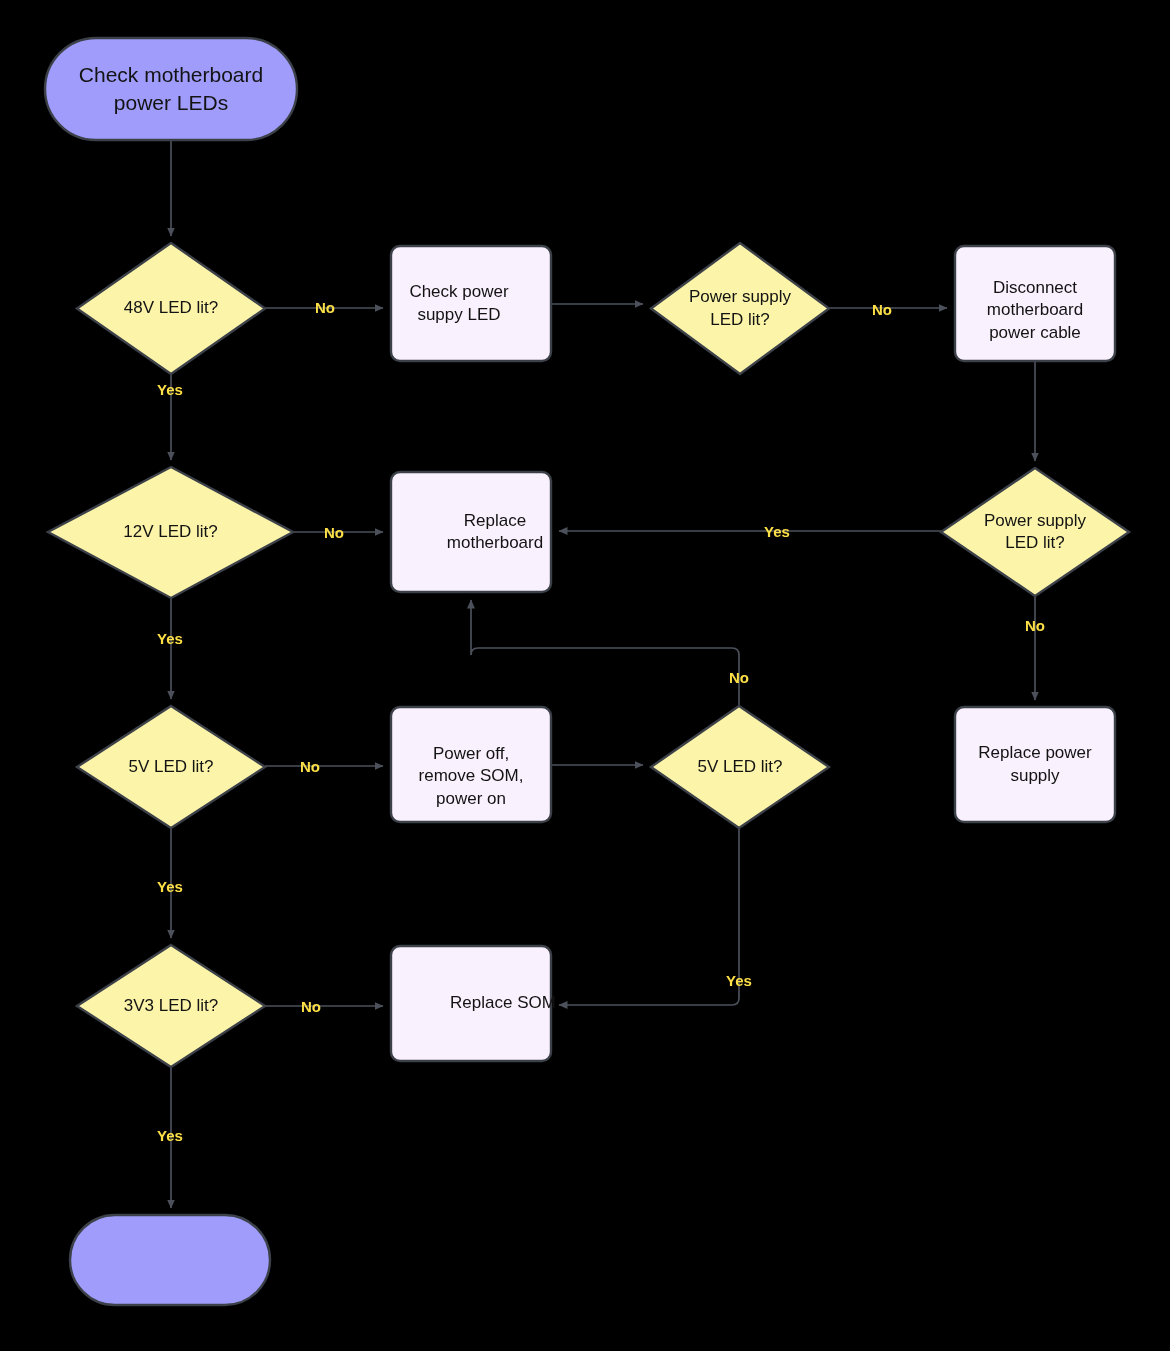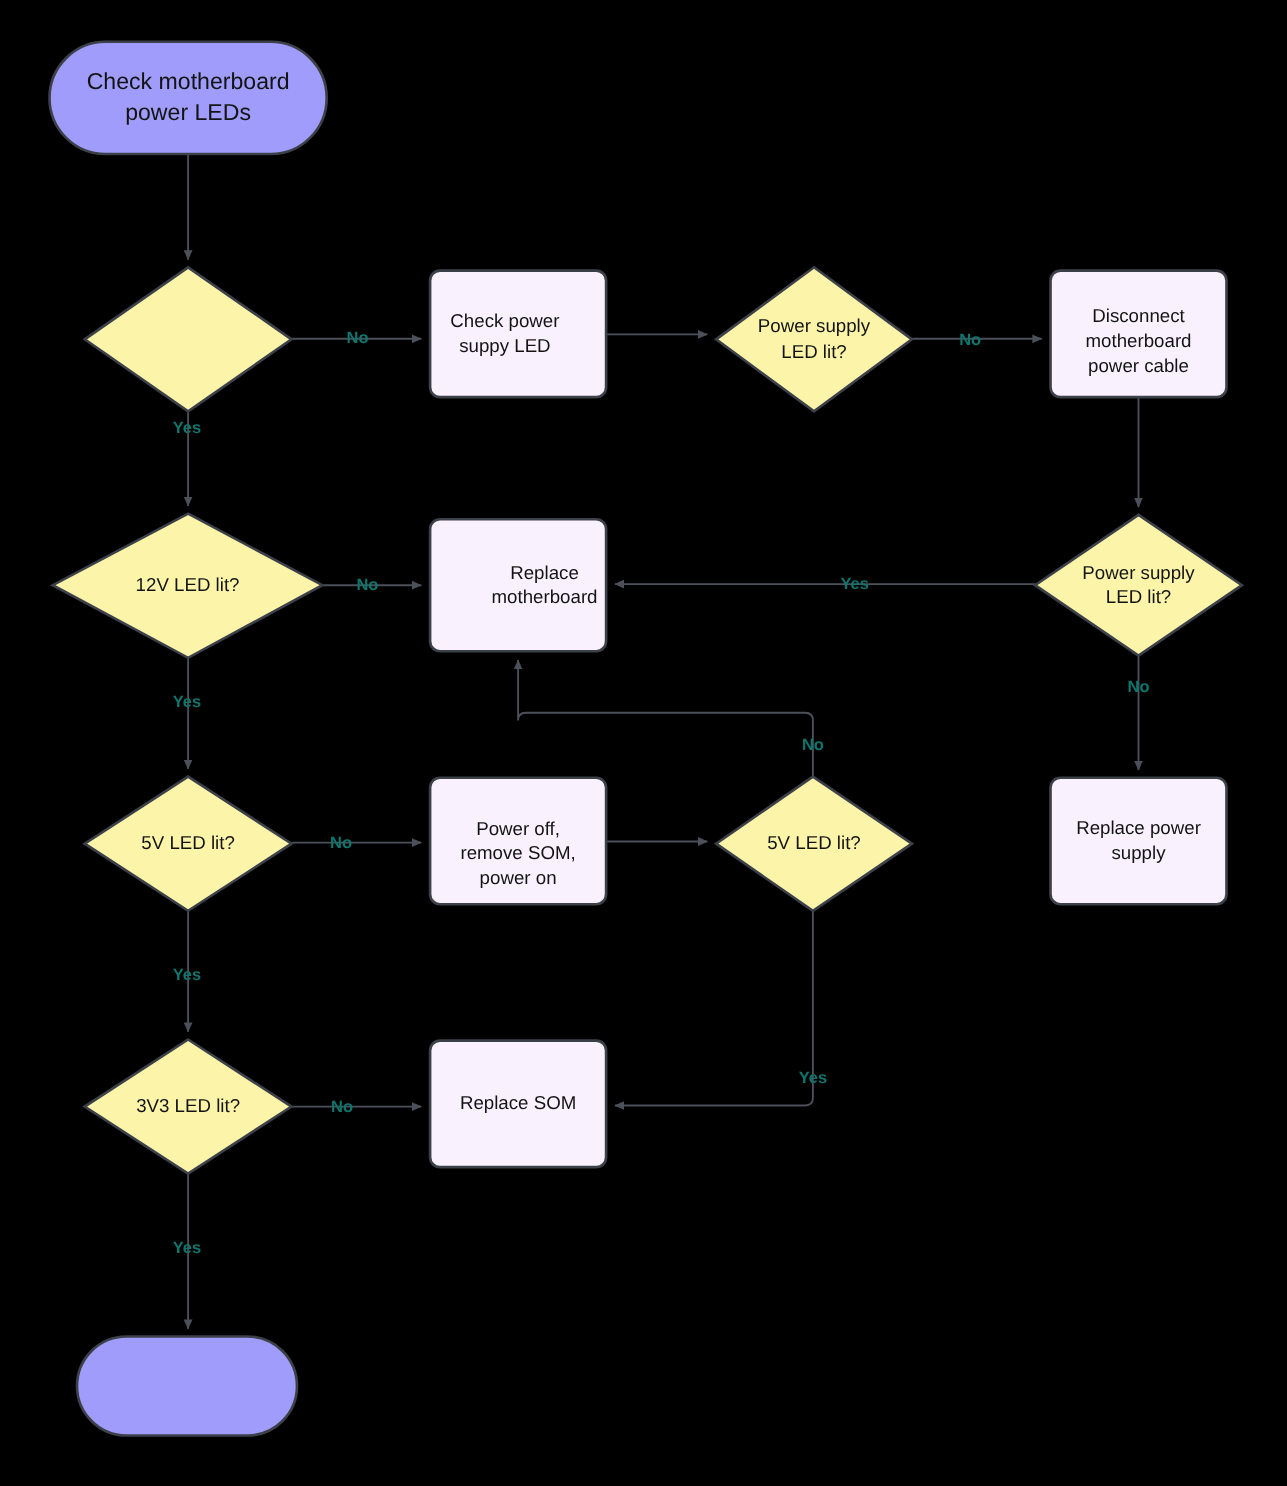--- a/index.html
+++ b/index.html
@@ -32,21 +32,21 @@
     font-size: 17px;
     line-height: 1.32;
     pointer-events: none;
     white-space: pre-line;
   }
   .node-label.big {
     font-size: 21px;
   }
   .edge-label {
     position: absolute;
-    color: #0f766e;
+    color: #fde047;
     font-size: 15px;
     font-weight: bold;
     text-align: center;
     white-space: nowrap;
     transform: translate(-50%, -50%);
   }
 </style>
 </head>
 <body>
 
@@ -93,41 +93,42 @@
       <polygon points="739,706 829,767 739,828 651,767" fill="#fcf5a9"></polygon>
       <rect x="955" y="707" width="160" height="115" rx="9" fill="#faf1fe"></rect>
       <polygon points="171,945 265,1006 171,1067 77,1006" fill="#fcf5a9"></polygon>
       <rect x="391" y="946" width="160" height="115" rx="9" fill="#faf1fe"></rect>
       <rect x="70" y="1215" width="200" height="90" rx="45" fill="#9f9cfb"></rect>
     </g>
   </svg>
 
   <div class="node-label big" style="left:45px;  top:38px;   width:252px; height:102px;">Check motherboard
 power LEDs</div>
+  <div class="node-label" style="left:77px;  top:243px;  width:188px; height:131px;">48V LED lit?</div>
   <div class="node-label" style="left:391px; top:246px;  width:136px; height:115px;">Check power
 suppy LED</div>
   <div class="node-label" style="left:651px; top:243px; width:178px; height:131px;">Power supply
 LED lit?</div>
   <div class="node-label" style="left:955px; top:246px;  width:160px; height:129px;">Disconnect
 motherboard
 power cable</div>
   <div class="node-label" style="left:48px;  top:467px;  width:245px; height:131px;">12V LED lit?</div>
   <div class="node-label" style="left:391px; top:472px;  width:160px; height:120px;padding-left:24px;">Replace
 motherboard</div>
   <div class="node-label" style="left:941px; top:468px; width:188px; height:128px;">Power supply
 LED lit?</div>
   <div class="node-label" style="left:77px;  top:706px;  width:188px; height:122px;">5V LED lit?</div>
   <div class="node-label" style="left:391px; top:707px;  width:160px; height:139px;">Power off,
 remove SOM,
 power on</div>
   <div class="node-label" style="left:651px; top:706px;  width:178px; height:122px;">5V LED lit?</div>
   <div class="node-label" style="left:955px; top:707px;  width:160px; height:115px;">Replace power
 supply</div>
   <div class="node-label" style="left:77px;  top:945px;  width:188px; height:122px;">3V3 LED lit?</div>
-  <div class="node-label" style="left:391px; top:946px;  width:160px; height:115px;">Replace SOM</div>
+  <div class="node-label" style="left:391px; top:946px;  width:160px; height:115px;padding-left:32px;">Replace SOM</div>
 
   <div class="edge-label" style="left:325px;  top:307px;">No</div>
   <div class="edge-label" style="left:882px;  top:309px;">No</div>
   <div class="edge-label" style="left:170px;  top:389px;">Yes</div>
   <div class="edge-label" style="left:334px;  top:532px;">No</div>
   <div class="edge-label" style="left:777px;  top:531px;">Yes</div>
   <div class="edge-label" style="left:1035px; top:625px;">No</div>
   <div class="edge-label" style="left:170px;  top:638px;">Yes</div>
   <div class="edge-label" style="left:310px;  top:766px;">No</div>
   <div class="edge-label" style="left:739px;  top:677px;">No</div>

